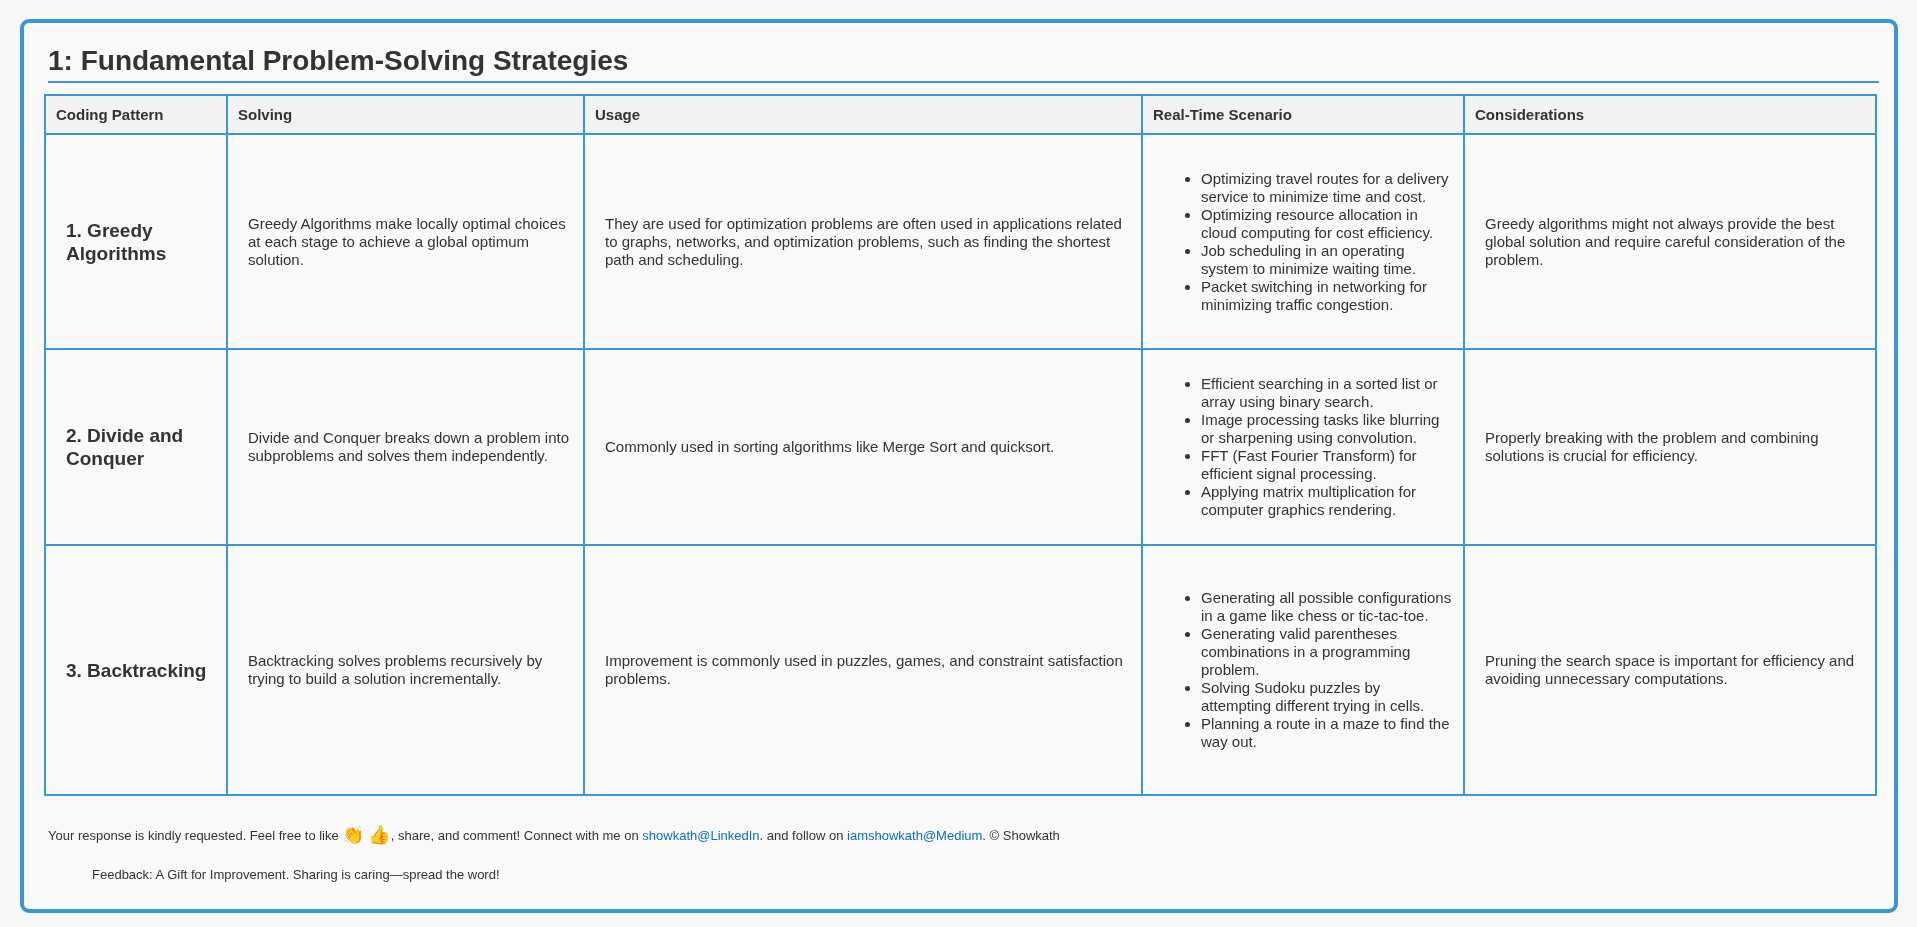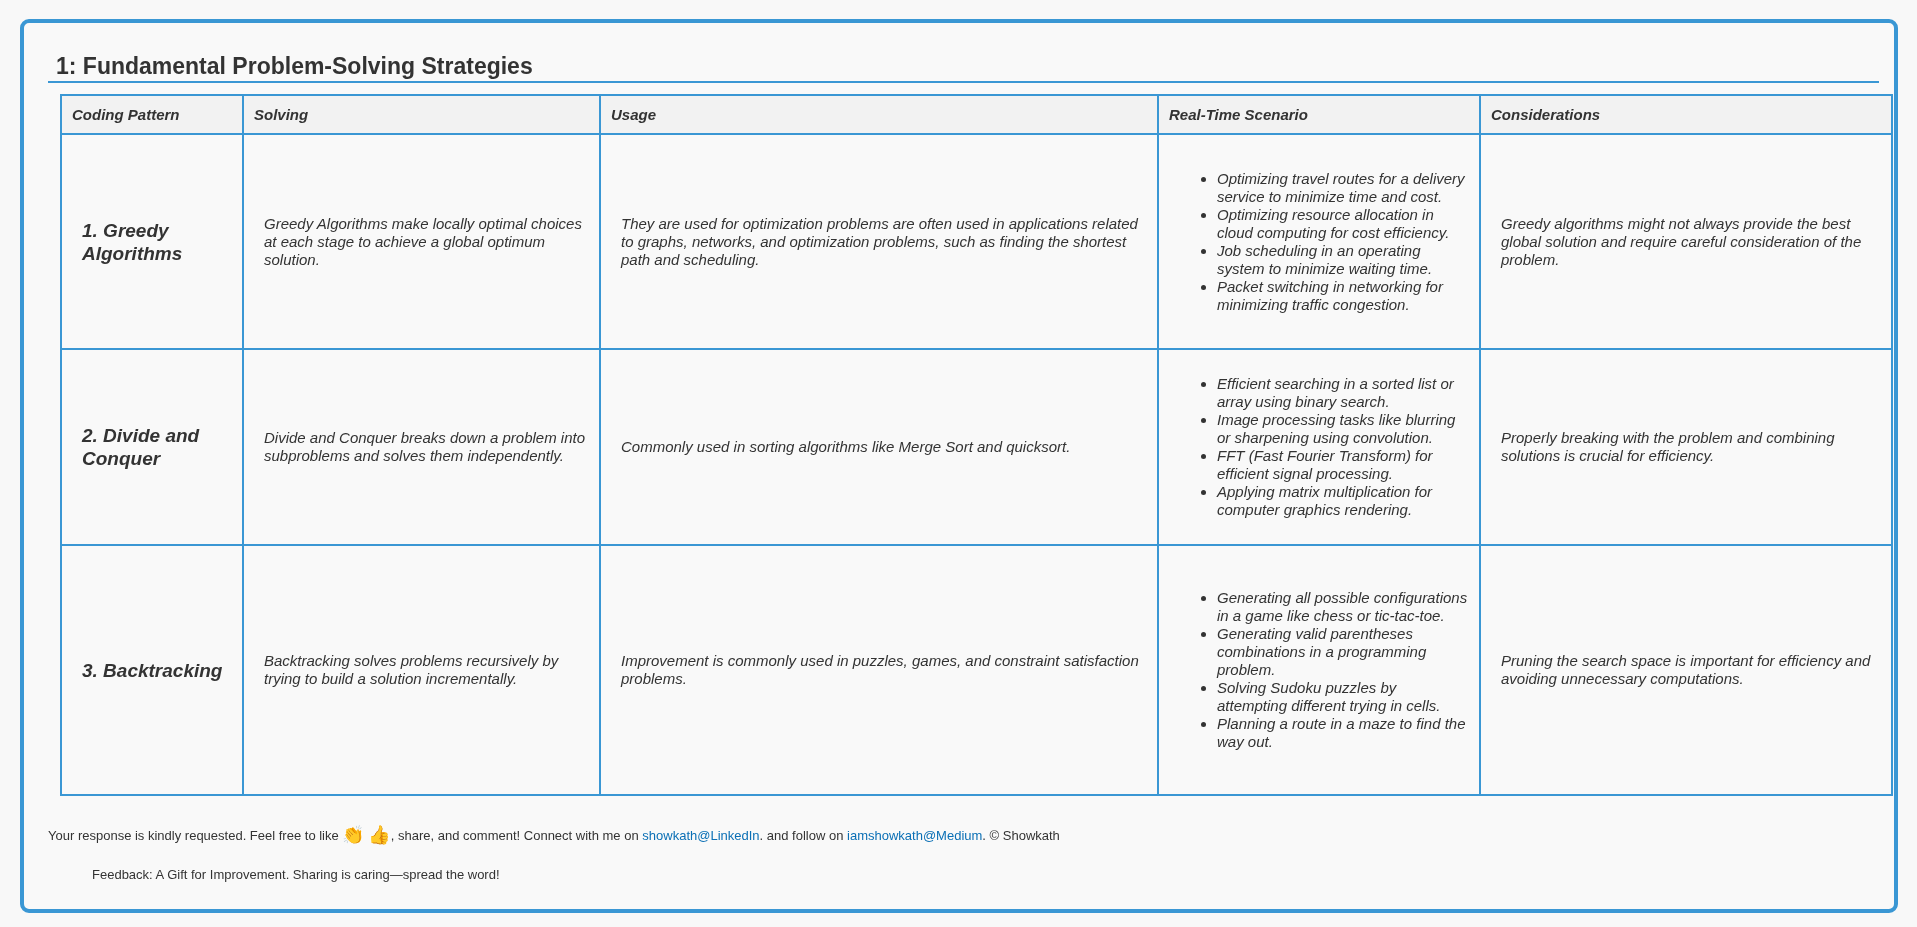--- a/index.html
+++ b/index.html
@@ -20,43 +20,42 @@
       height: 886px;
       border: 4px solid #3a97d4;
       border-radius: 9px;
       background: #f9f9f9;
       box-sizing: content-box;
     }
     .title {
       position: absolute;
       left: 24px;
       top: 22px;
-      margin: 8px;
-      font-size: 23px;
+      margin: 0;
+      font-size: 28px;
       font-weight: bold;
       color: #333;
       letter-spacing: 0;
     }
     .title-rule {
       position: absolute;
       left: 24px;
       top: 58px;
       width: 1831px;
       height: 2px;
       background: #3a97d4;
     }
     table.grid {
       position: absolute;
-      left: 36px;
+      left: 20px;
       top: 71px;
       width: 1831px;
       border-collapse: collapse;
       table-layout: fixed;
       font-size: 15px;
-      font-style: italic;
     }
     table.grid th, table.grid td {
       border: 2px solid #3a97d4;
       padding: 0 10px;
       text-align: left;
       vertical-align: middle;
       line-height: 18px;
       color: #333;
     }
     table.grid th {

